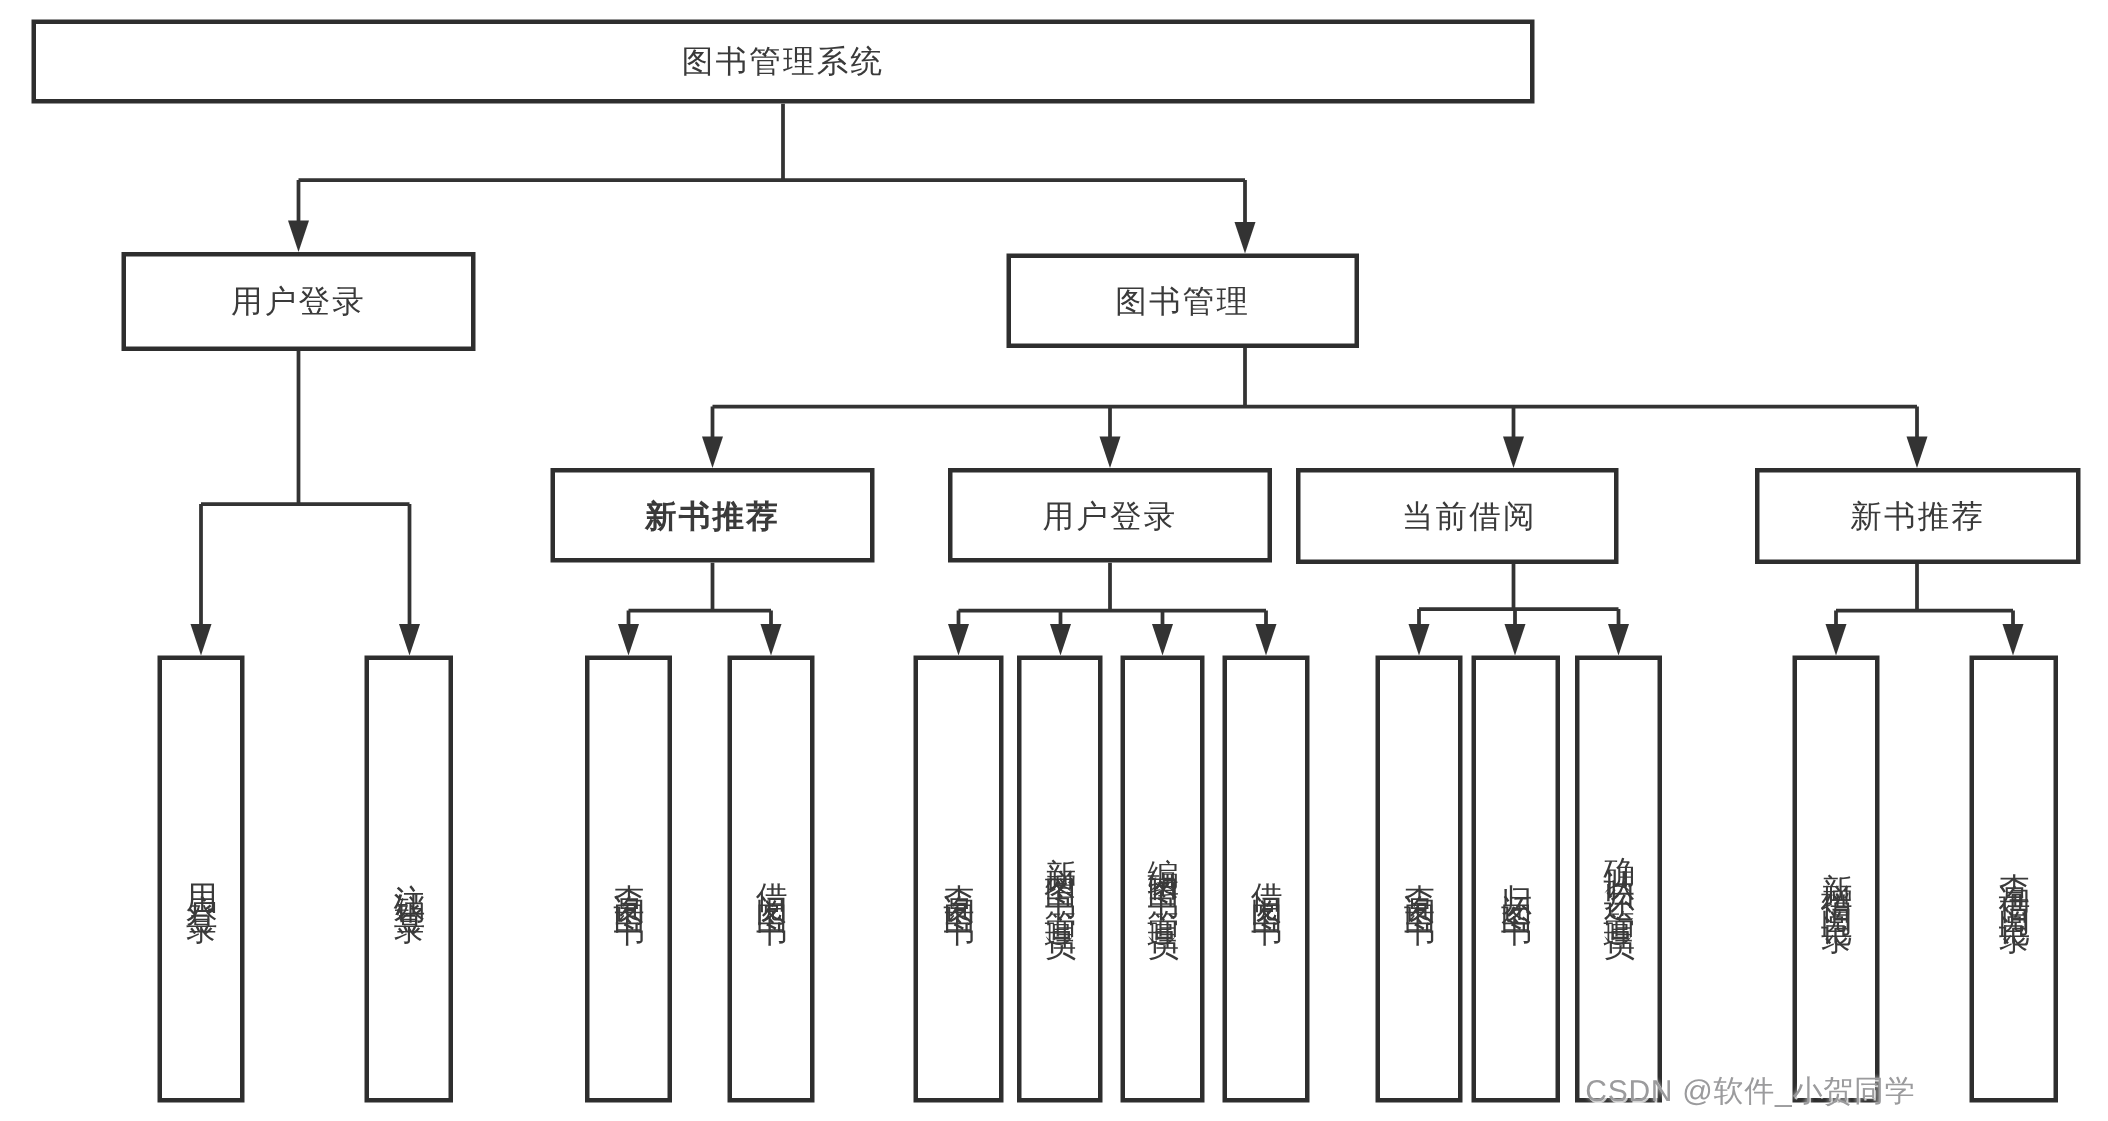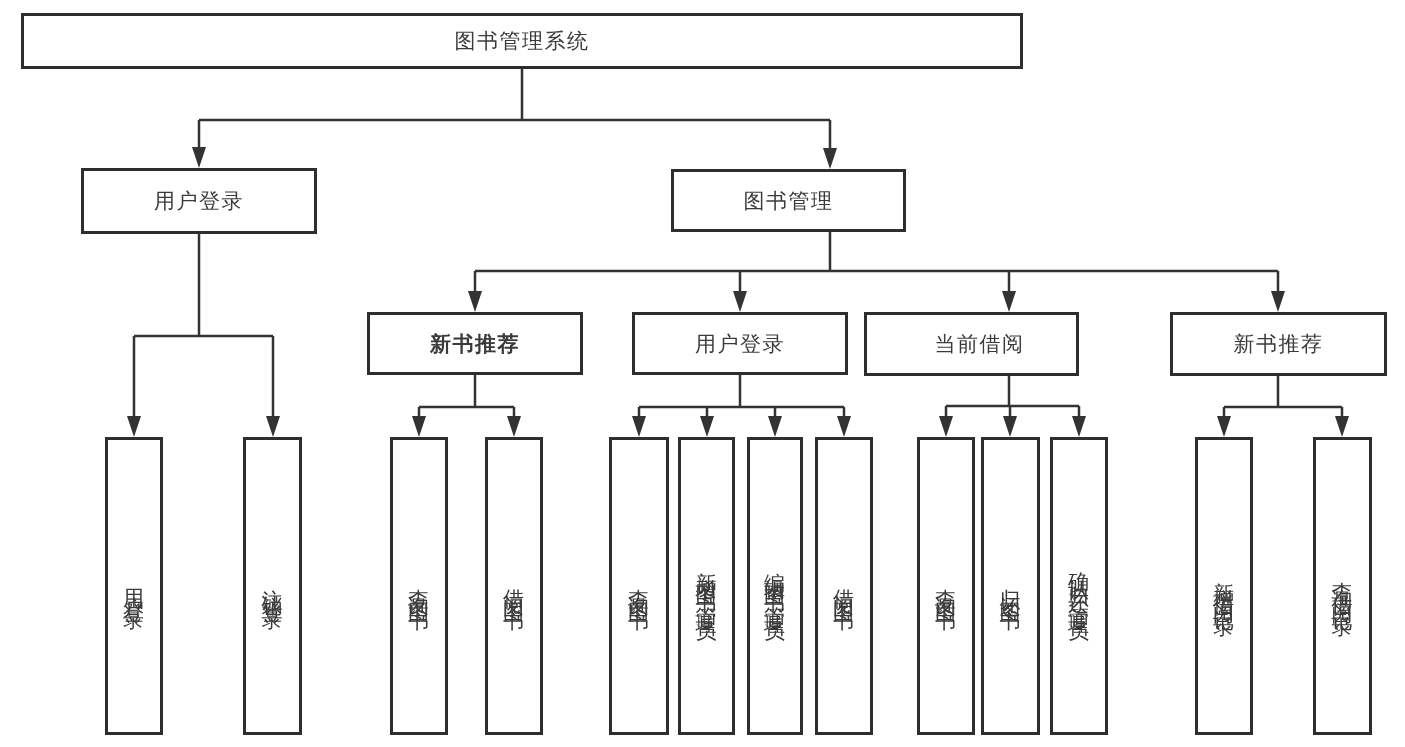--- a/index.html
+++ b/index.html
@@ -142,13 +142,14 @@
   <div class="node leaf l7">编辑图书（管理员）</div>
   <div class="node leaf l8">借阅图书</div>
 
   <div class="node leaf l9">查询图书</div>
   <div class="node leaf l10">归还图书</div>
   <div class="node leaf l11">确认归还（管理员）</div>
 
   <div class="node leaf l12">新增借阅记录</div>
   <div class="node leaf l13">查询借阅记录</div>
 
+  <div class="watermark">CSDN @软件_小贺同学</div>
 </div>
 
 </body></html>

